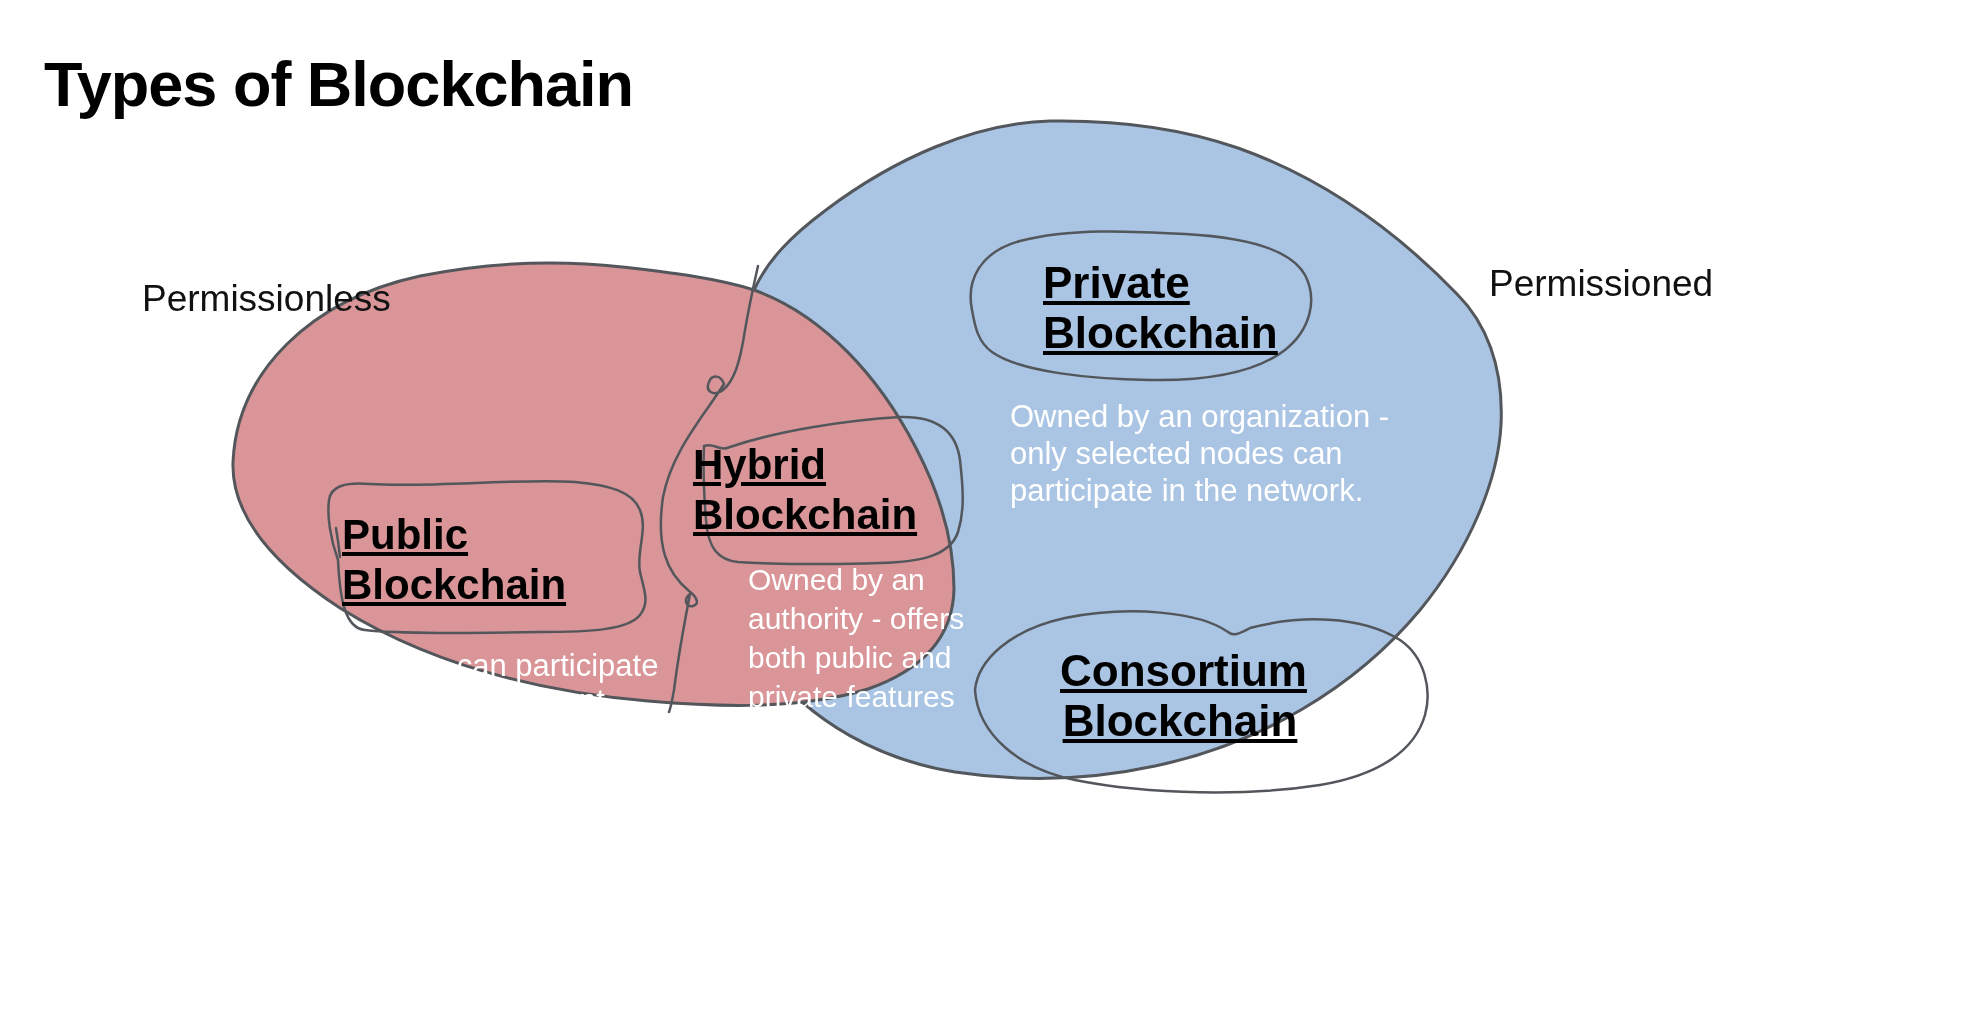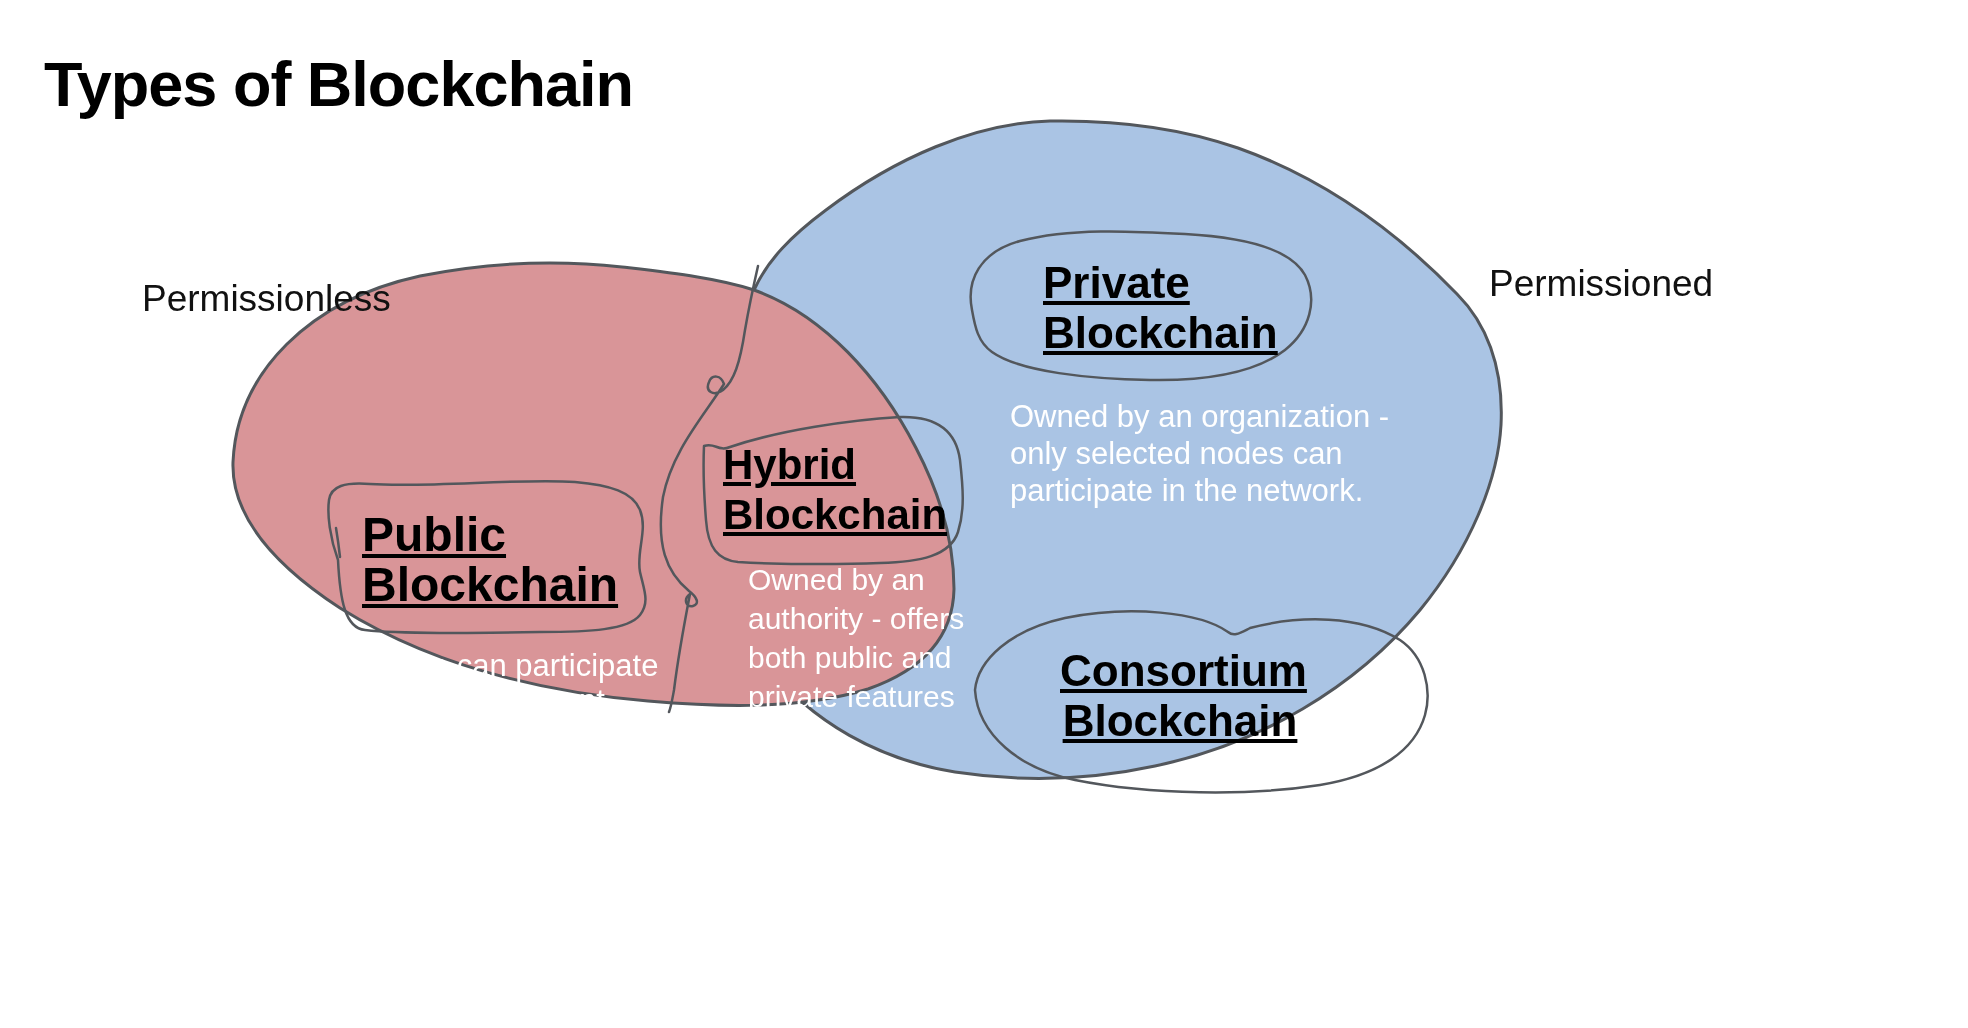--- a/index.html
+++ b/index.html
@@ -6,23 +6,23 @@
   .stage{position:relative;width:1756px;height:1028px;background:#ffffff;overflow:hidden;
          font-family:"Liberation Sans", sans-serif;}
   .stage svg{position:absolute;left:0;top:0;}
   .txt{position:absolute;white-space:pre-line;}
   .page-title{left:44px;top:48px;font-size:63px;font-weight:bold;color:#000;letter-spacing:-1px;}
   .zone-label{font-size:37px;color:#111;}
   .zone-label.left{left:142px;top:278px;}
   .zone-label.right{left:1489px;top:263px;}
   .set-name{font-weight:bold;color:#000;line-height:50px;text-decoration:underline;}
   .set-desc{color:#fff;}
-  .name-public{left:362px;top:510px;font-size:48px;}
+  .name-public{left:342px;top:510px;font-size:42px;}
   .desc-public{left:343px;top:648px;font-size:31px;line-height:35px;}
-  .name-hybrid{left:723px;top:440px;font-size:42px;}
+  .name-hybrid{left:693px;top:440px;font-size:42px;}
   .desc-hybrid{left:716px;top:560px;font-size:30px;line-height:39px;margin-left:32px;}
   .name-private{left:1043px;top:258px;font-size:44px;}
   .desc-private{left:1010px;top:398px;font-size:31px;line-height:37px;}
   .name-consortium{left:1060px;top:646px;font-size:44px;width:240px;text-align:center;}
   .desc-consortium{left:962px;top:794px;font-size:31px;}
   .outline{fill:none;stroke:#53575c;stroke-width:2.5;stroke-linecap:round;stroke-linejoin:round;}
   .circle-edge{stroke:#53575c;stroke-width:3;}
 </style>
 </head>
 <body>

